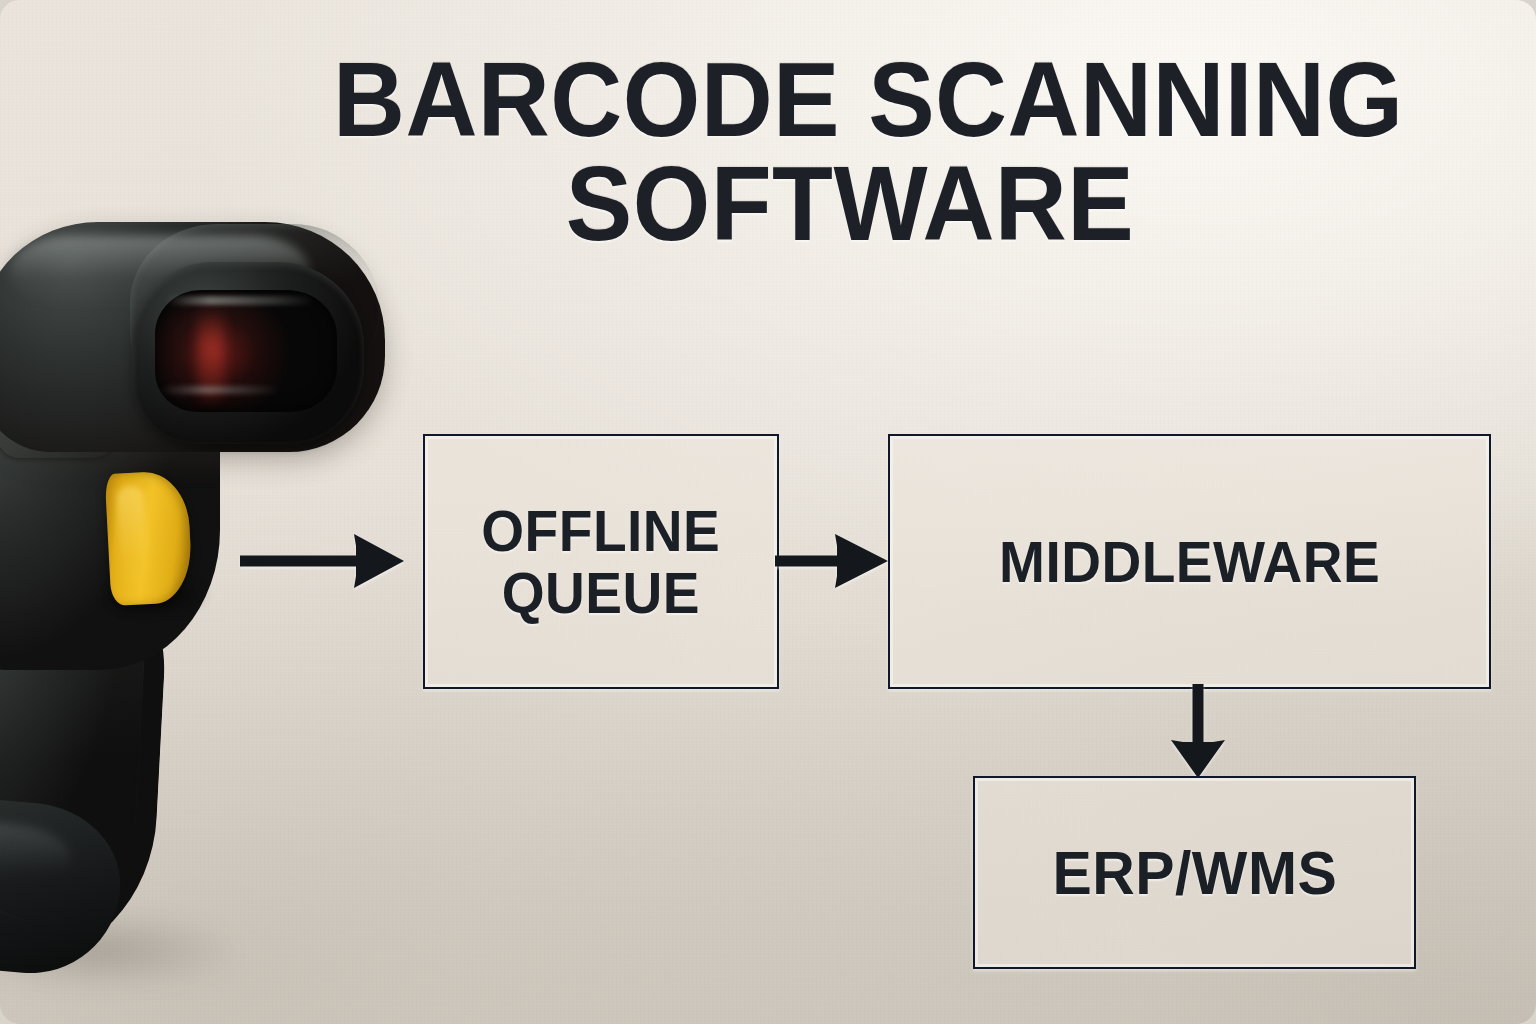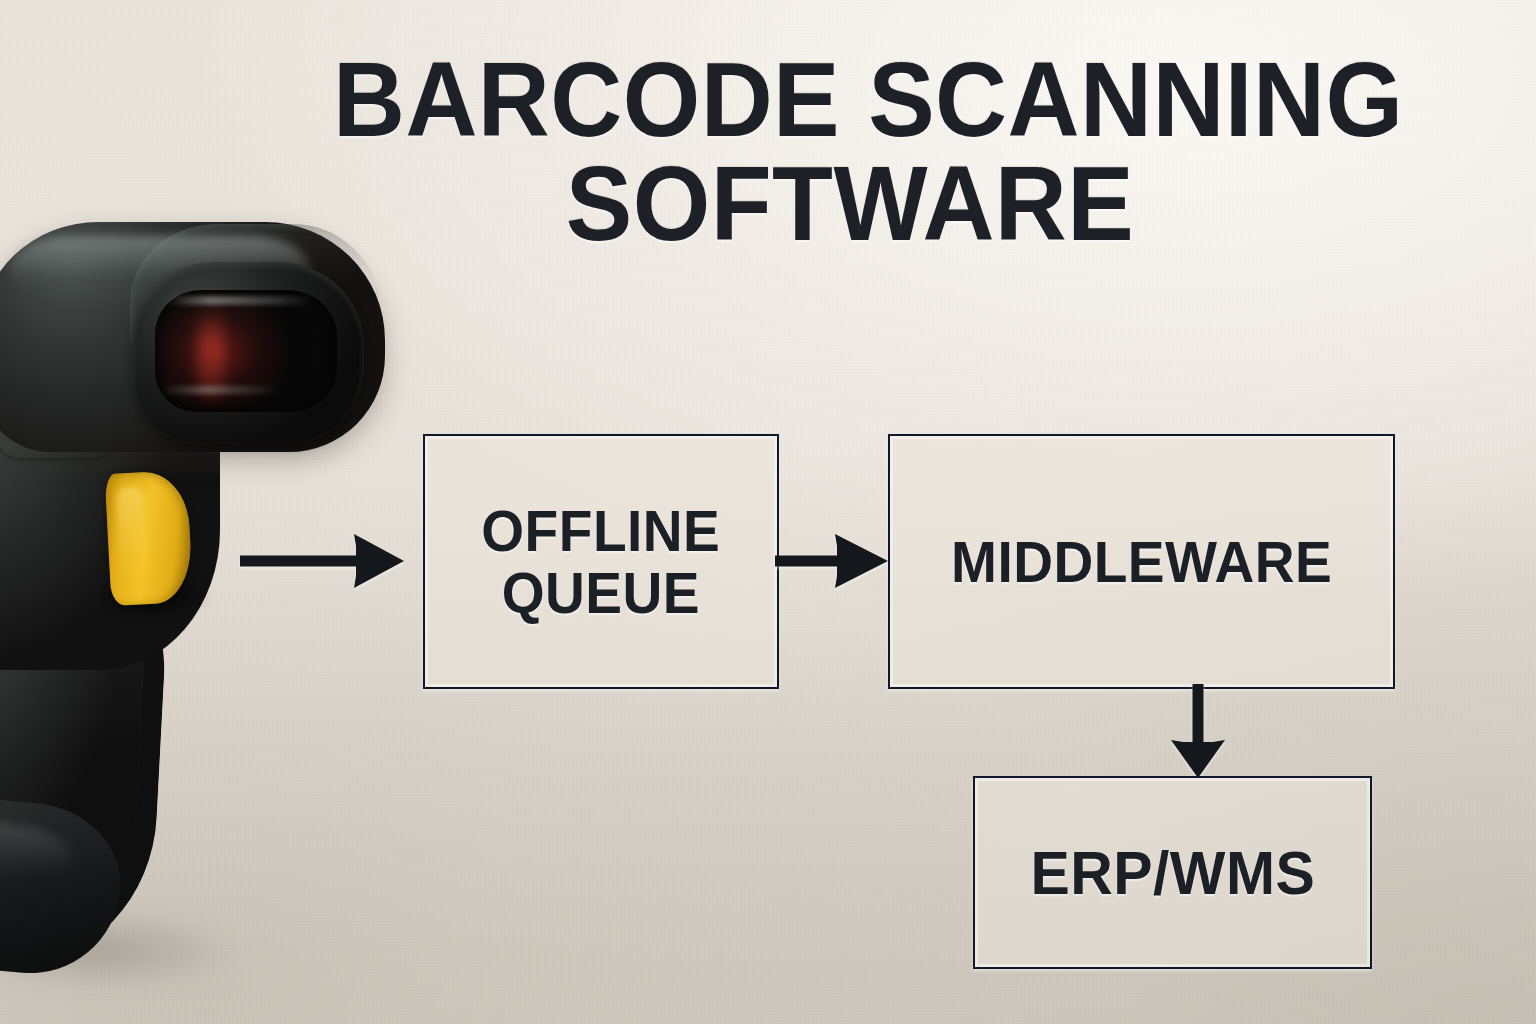--- a/index.html
+++ b/index.html
@@ -8,20 +8,21 @@
     padding: 0;
     background: #d8d3cb;
   }
   #stage {
     position: relative;
     width: 1536px;
     height: 1024px;
     overflow: hidden;
     background: #e9e3db;
     font-family: "Liberation Sans", "DejaVu Sans", sans-serif;
+    border-radius: 20px;
     -webkit-font-smoothing: antialiased;
   }
 
   
   .bg-base {
     position: absolute;
     inset: 0;
     background:
       radial-gradient(120% 95% at 78% 8%,  rgba(255,253,249,0.85) 0%, rgba(255,253,249,0.0) 55%),
       radial-gradient(100% 80% at 12% 95%, rgba(150,143,131,0.30) 0%, rgba(150,143,131,0.0) 62%),
@@ -76,22 +77,22 @@
     font-weight: 700;
     font-size: 58px;
     line-height: 1.06;
     text-align: center;
     letter-spacing: 0.5px;
     transform: scaleX(0.95);
     text-shadow: 0 2px 2px rgba(255,255,255,0.55);
     white-space: pre-line;
   }
   #box-offline { left: 423px; top: 434px; width: 356px; height: 255px; }
-  #box-middleware { left: 888px; top: 434px; width: 507px; height: 255px; align-items: center; }
-  #box-erp { left: 973px; top: 776px; width: 399px; height: 193px; }
+  #box-middleware { left: 888px; top: 434px; width: 603px; height: 255px; align-items: center; }
+  #box-erp { left: 973px; top: 776px; width: 443px; height: 193px; }
   #box-erp .label { font-size: 62px; }
 
   
   .arrow {
     position: absolute;
     filter: drop-shadow(0 2px 1.5px rgba(255,255,255,0.5));
   }
   .arrow svg { display: block; overflow: visible; }
 
   

